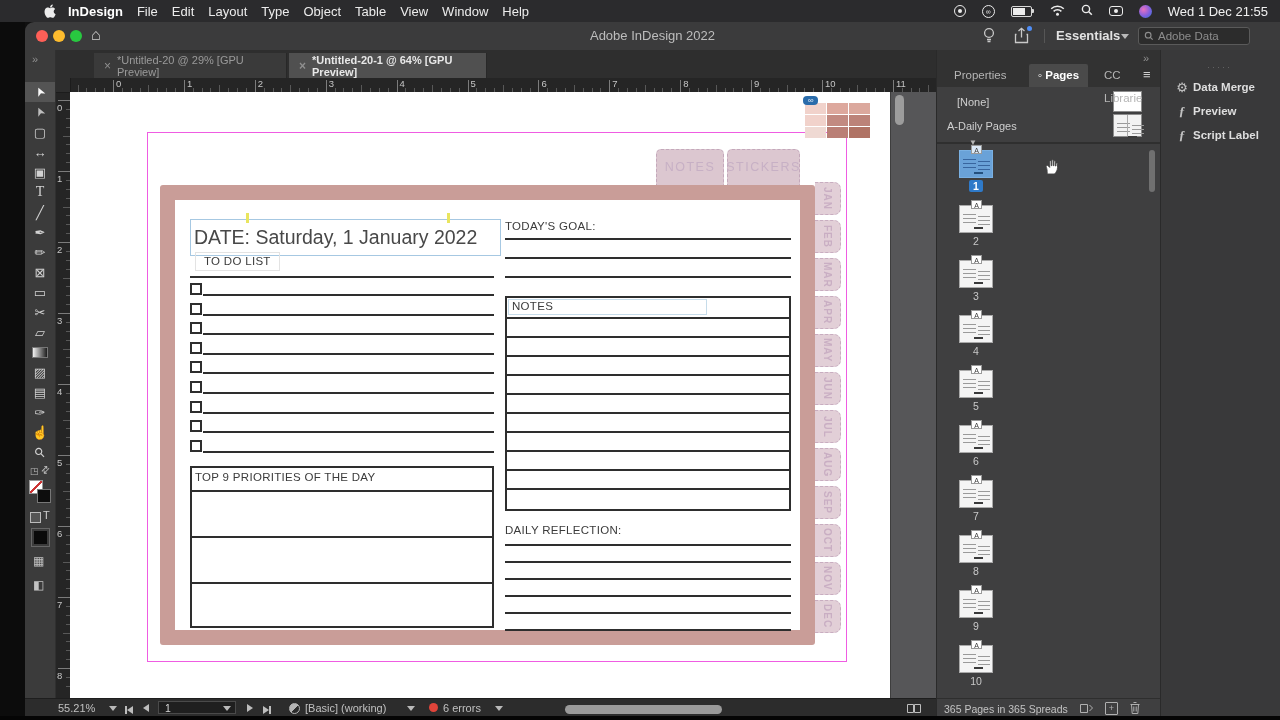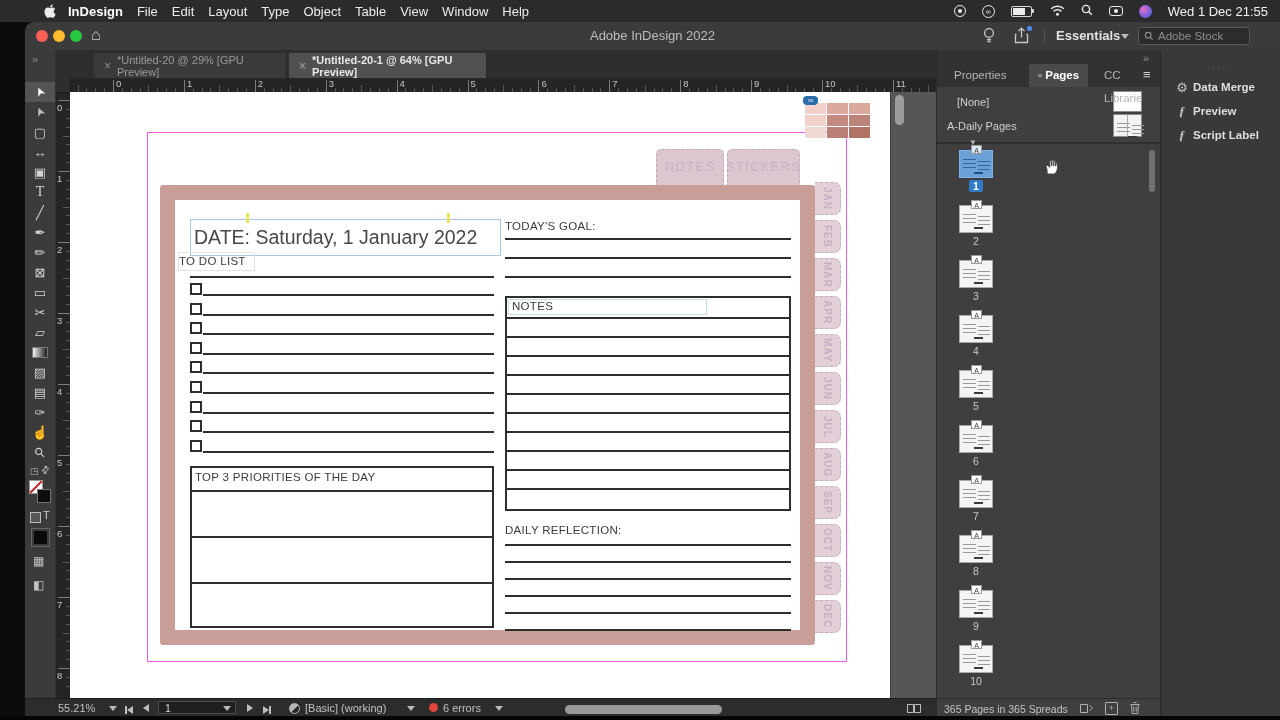--- a/index.html
+++ b/index.html
@@ -172,21 +172,21 @@
           <path d="M7.5 1.5v9M4.5 4l3-2.7L10.5 4" stroke="#c9c9c9" stroke-width="1.3" fill="none"></path>
         </svg><span style="position:absolute;right:-3px;top:-1px;width:5px;height:5px;background:#4f8ef7;border-radius:50%;"></span></span>
     <span class="a" style="left:1019px;top:7px;width:1px;height:14px;background:#565656;" data-name="divider"></span>
     <span id="workspace" data-name="workspace-switcher">Essentials</span>
     <span class="a cd" style="left:1096px;top:12px;" data-name="chevron-down-icon"></span>
     <span id="stockbox" data-name="adobe-stock-search">
       <svg width="10" height="10" viewBox="0 0 12 12" data-name="search-icon">
           <circle cx="5" cy="5" r="3.4" stroke="#8d8d8d" stroke-width="1.4" fill="none"></circle>
           <path d="M7.6 7.6l2.8 2.8" stroke="#8d8d8d" stroke-width="1.5"></path>
         </svg>
-      <span data-name="search-placeholder">Adobe Stock</span>
+      <span data-name="search-placeholder">Adobe Data</span>
     </span>
   </div>
 
   <div id="leftedge" class="a" data-name="desktop-edge"></div>
 
   <div id="tabstrip" class="a" data-name="document-tab-strip"><span id="doc-tabs"><div class="a doctab" data-name="document-tab" style="left: 39px; width: 193px;">
           <span class="x" data-name="close-tab-icon">×</span>
           <span data-name="document-tab-label">*Untitled-20 @ 29% [GPU Preview]</span>
         </div><div class="a doctab active" data-name="document-tab" style="left: 234px; width: 198px;">
           <span class="x" data-name="close-tab-icon">×</span>
@@ -480,42 +480,42 @@
         <div class="a mtab" data-name="month-tab-jun" style="left: 745px; top: 280px; width: 26px; height: 33px;">JUN</div>
         <div class="a mtab" data-name="month-tab-jul" style="left: 745px; top: 318px; width: 26px; height: 33px;">JUL</div>
         <div class="a mtab" data-name="month-tab-aug" style="left: 745px; top: 356px; width: 26px; height: 33px;">AUG</div>
         <div class="a mtab" data-name="month-tab-sep" style="left: 745px; top: 394px; width: 26px; height: 33px;">SEP</div>
         <div class="a mtab" data-name="month-tab-oct" style="left: 745px; top: 432px; width: 26px; height: 33px;">OCT</div>
         <div class="a mtab" data-name="month-tab-nov" style="left: 745px; top: 470px; width: 26px; height: 33px;">NOV</div>
         <div class="a mtab" data-name="month-tab-dec" style="left: 745px; top: 508px; width: 26px; height: 33px;">DEC</div>
         <div class="a" data-name="date-text-frame" style="left: 120px; top: 127px; width: 311px; height: 37px; border: 1px solid rgb(166, 200, 226); background: rgb(255, 255, 255); font-size: 19.5px; color: rgb(72, 72, 72); line-height: 35px; padding-left: 3px; box-sizing: border-box; white-space: nowrap;">DATE: Saturday, 1 January 2022</div>
         <div class="a" data-name="text-marker" style="left: 176px; top: 121px; width: 3px; height: 10px; background: rgb(233, 229, 94);"></div>
         <div class="a" data-name="text-marker" style="left: 377px; top: 121px; width: 3px; height: 10px; background: rgb(233, 229, 94);"></div>
-        <div class="a plbl" data-name="todo-label" style="left: 108px; top: 160px; border: 1px solid rgb(227, 227, 227); padding: 2px 8px 3px 0;">TO DO LIST</div>
+        <div class="a plbl" data-name="todo-label" style="left: 125px; top: 160px; border: 1px solid rgb(227, 227, 227); padding: 2px 8px 3px 8px;">TO DO LIST</div>
         <div class="a ln" data-name="todo-underline" style="left: 120px; top: 184px; width: 304px;"></div>
         <div class="a cbx" data-name="todo-checkbox" style="left: 120px; top: 191px;"></div>
         <div class="a ln" data-name="todo-line" style="left: 133px; top: 202px; width: 291px;"></div>
         <div class="a cbx" data-name="todo-checkbox" style="left: 120px; top: 211px;"></div>
         <div class="a ln" data-name="todo-line" style="left: 133px; top: 222px; width: 291px;"></div>
         <div class="a cbx" data-name="todo-checkbox" style="left: 120px; top: 230px;"></div>
         <div class="a ln" data-name="todo-line" style="left: 133px; top: 241px; width: 291px;"></div>
         <div class="a cbx" data-name="todo-checkbox" style="left: 120px; top: 250px;"></div>
         <div class="a ln" data-name="todo-line" style="left: 133px; top: 261px; width: 291px;"></div>
         <div class="a cbx" data-name="todo-checkbox" style="left: 120px; top: 269px;"></div>
         <div class="a ln" data-name="todo-line" style="left: 133px; top: 280px; width: 291px;"></div>
         <div class="a cbx" data-name="todo-checkbox" style="left: 120px; top: 289px;"></div>
         <div class="a ln" data-name="todo-line" style="left: 133px; top: 300px; width: 291px;"></div>
         <div class="a cbx" data-name="todo-checkbox" style="left: 120px; top: 309px;"></div>
         <div class="a ln" data-name="todo-line" style="left: 133px; top: 320px; width: 291px;"></div>
         <div class="a cbx" data-name="todo-checkbox" style="left: 120px; top: 328px;"></div>
         <div class="a ln" data-name="todo-line" style="left: 133px; top: 339px; width: 291px;"></div>
         <div class="a cbx" data-name="todo-checkbox" style="left: 120px; top: 348px;"></div>
         <div class="a ln" data-name="todo-line" style="left: 133px; top: 359px; width: 291px;"></div>
         <div class="a" data-name="priorities-table" style="left: 120px; top: 374px; width: 304px; height: 162px; border: 2px solid rgb(46, 46, 46); box-sizing: border-box;">
-          <div class="a plbl" data-name="priorities-label" style="left: 3px; top: 3px;">TOP 3 PRIORITIES OF THE DAY</div>
+          <div class="a plbl" data-name="priorities-label" style="left: 3px; top: 3px;">TOP 9 PRIORITIES OF THE DAY</div>
           <div class="a ln" data-name="priorities-row-line" style="left: 0px; top: 22px; width: 100%;"></div>
           <div class="a ln" data-name="priorities-row-line" style="left: 0px; top: 68px; width: 100%;"></div>
           <div class="a ln" data-name="priorities-row-line" style="left: 0px; top: 114px; width: 100%;"></div>
         </div>
         <div class="a plbl" data-name="goal-label" style="left: 435px; top: 128px;">TODAY'S GOAL:</div>
         <div class="a ln" data-name="goal-line" style="left: 435px; top: 146px; width: 286px;"></div>
         <div class="a ln" data-name="goal-line" style="left: 435px; top: 165px; width: 286px;"></div>
         <div class="a ln" data-name="goal-line" style="left: 435px; top: 184px; width: 286px;"></div>
         <div class="a" data-name="notes-box" style="left: 435px; top: 204px; width: 286px; height: 215px; border: 2px solid rgb(46, 46, 46); box-sizing: border-box; background: rgb(255, 255, 255);">
           <div class="a" data-name="notes-label-frame" style="left: 1px; top: 1px; width: 199px; height: 16px; border: 1px solid rgb(198, 220, 234); box-sizing: border-box;"></div>

